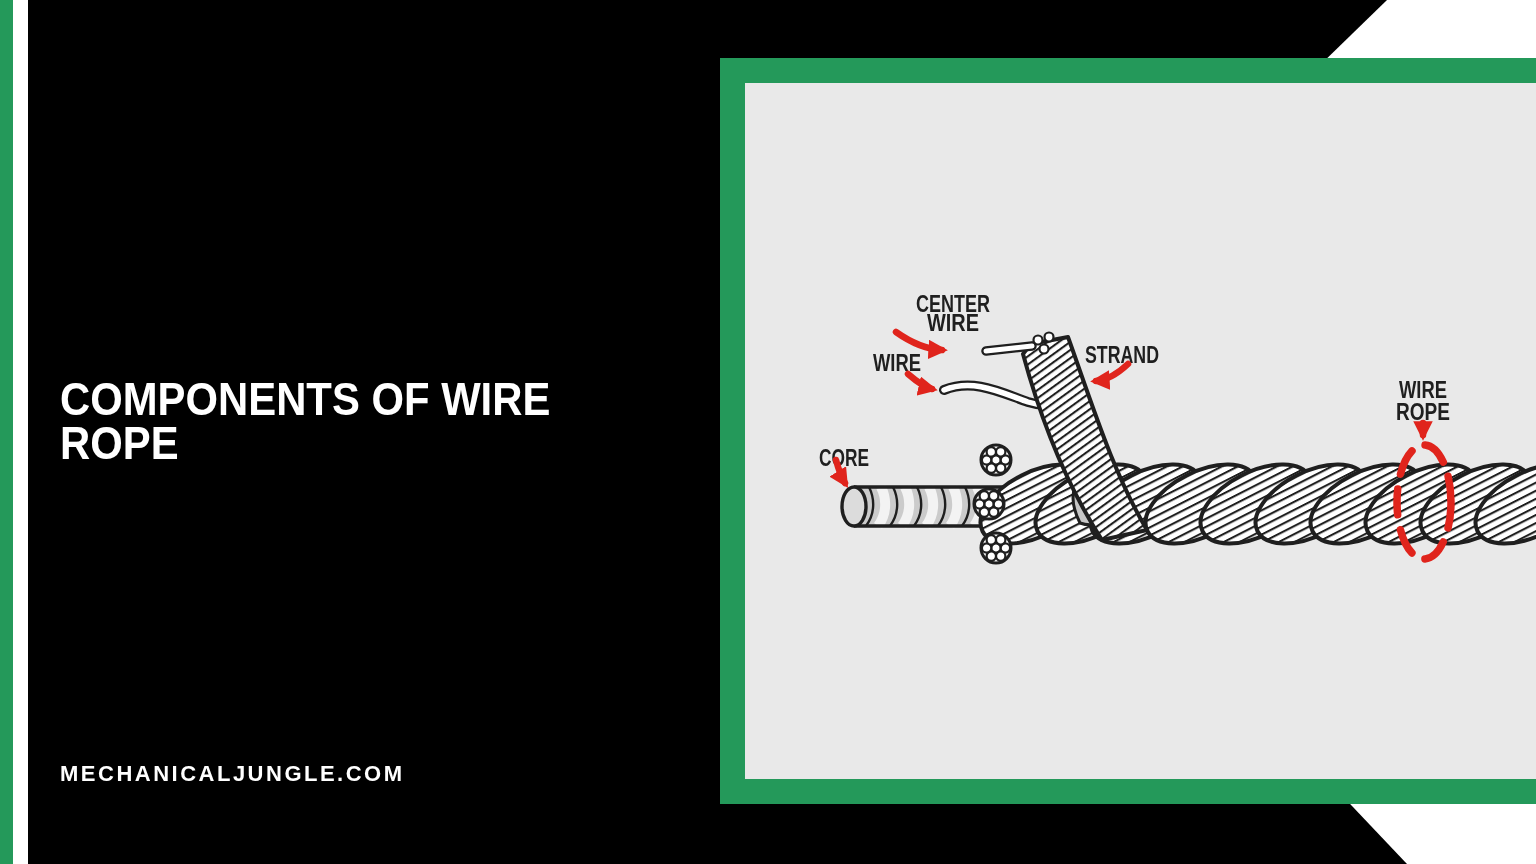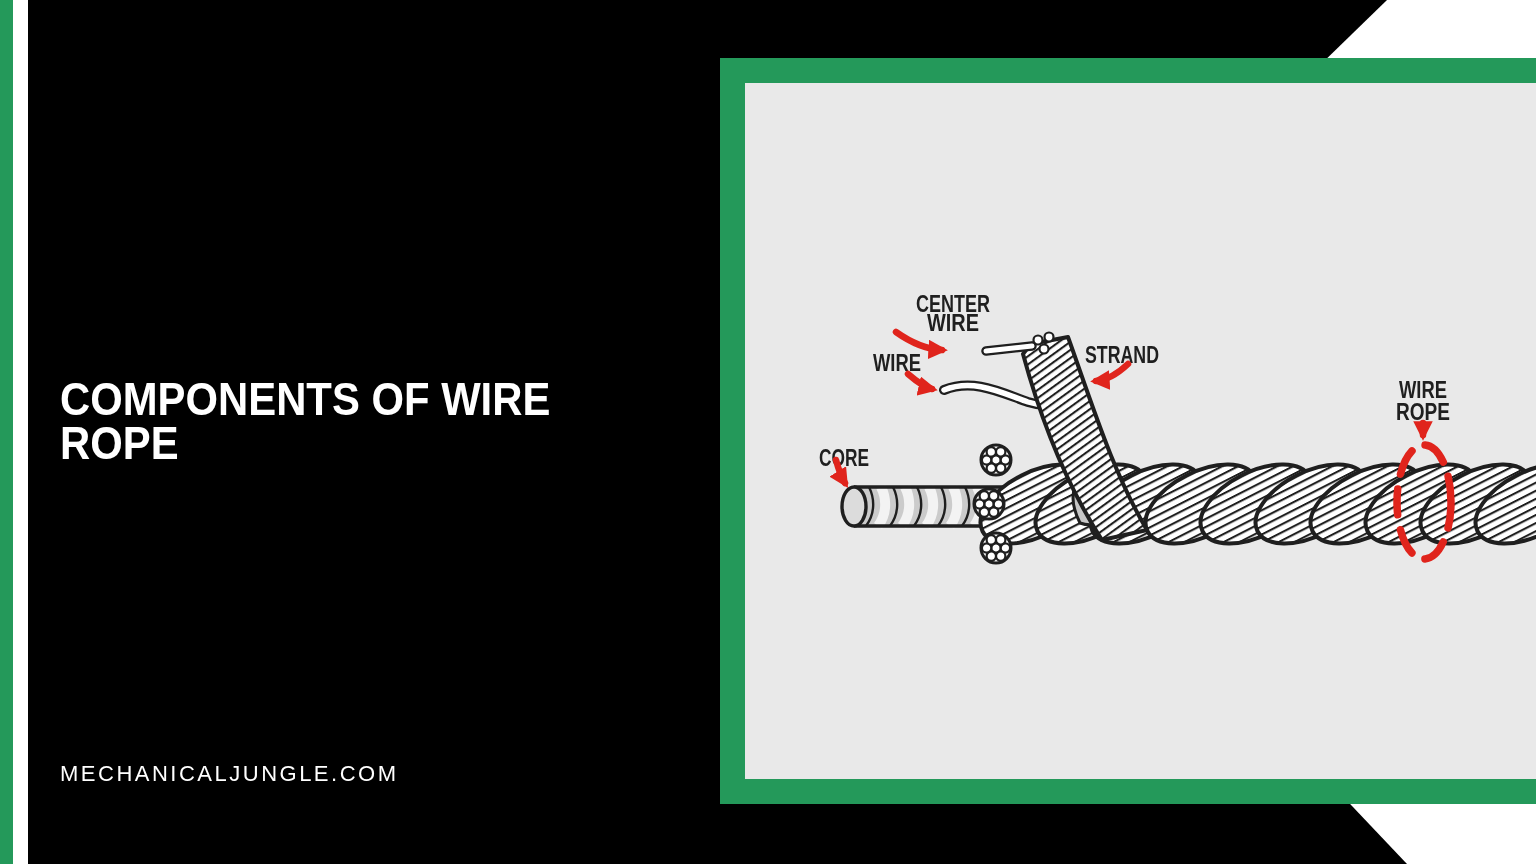--- a/index.html
+++ b/index.html
@@ -29,21 +29,21 @@
     margin:0;
     color:#ffffff;
     font-size:47px;line-height:44px;font-weight:bold;
     letter-spacing:0px;
     transform:scaleX(0.89);transform-origin:left top;
     z-index:1;
   }
   .title .line{display:block;}
   .site-footer{
     position:absolute;left:60px;top:761px;
-    color:#ffffff;font-size:22px;font-weight:normal;letter-spacing:2.5px;
+    color:#ffffff;font-size:22px;font-weight:bold;letter-spacing:2.5px;
     z-index:1;
   }
   .panel{
     position:absolute;left:720px;top:58px;width:864px;height:746px;
     background:#24995a;z-index:2;
   }
   .panel-inner{
     position:absolute;left:25px;top:25px;right:25px;bottom:25px;
     background:#e9e9e9;
   }

